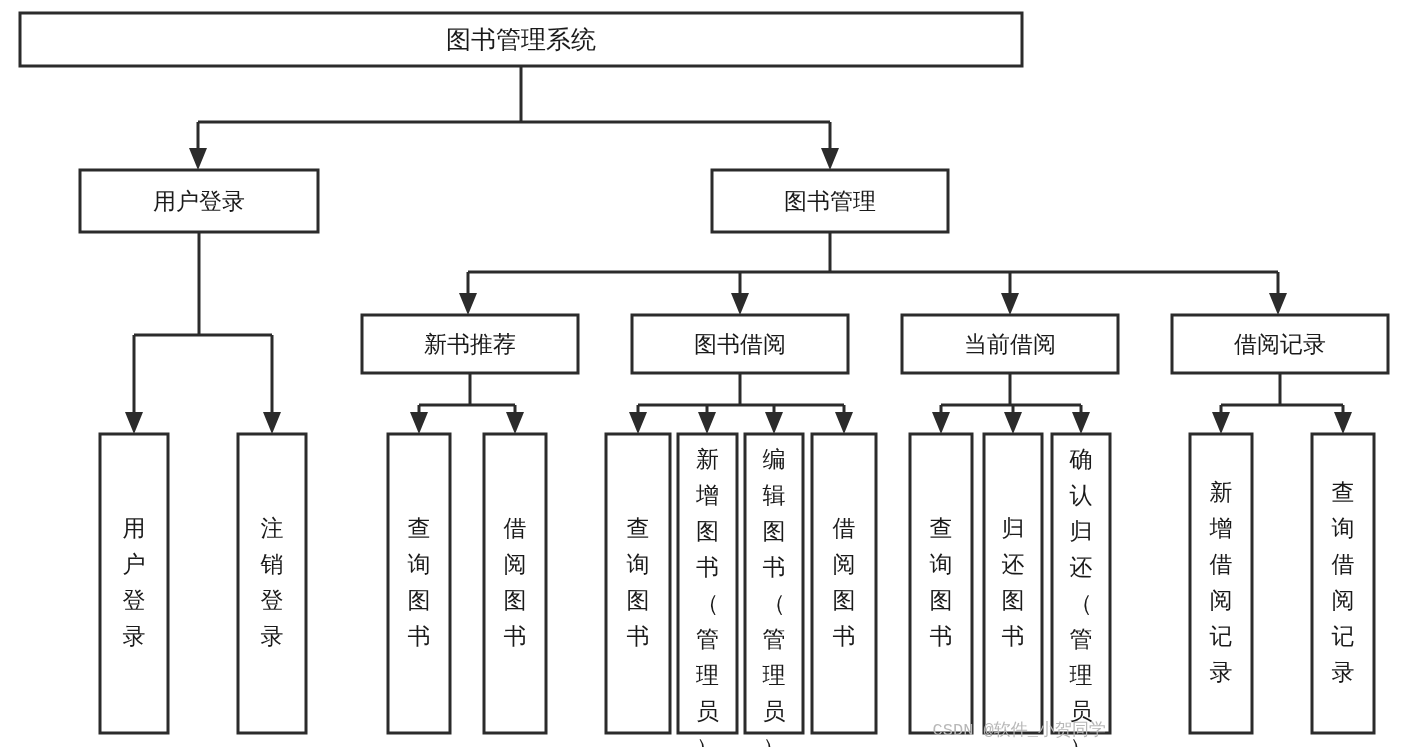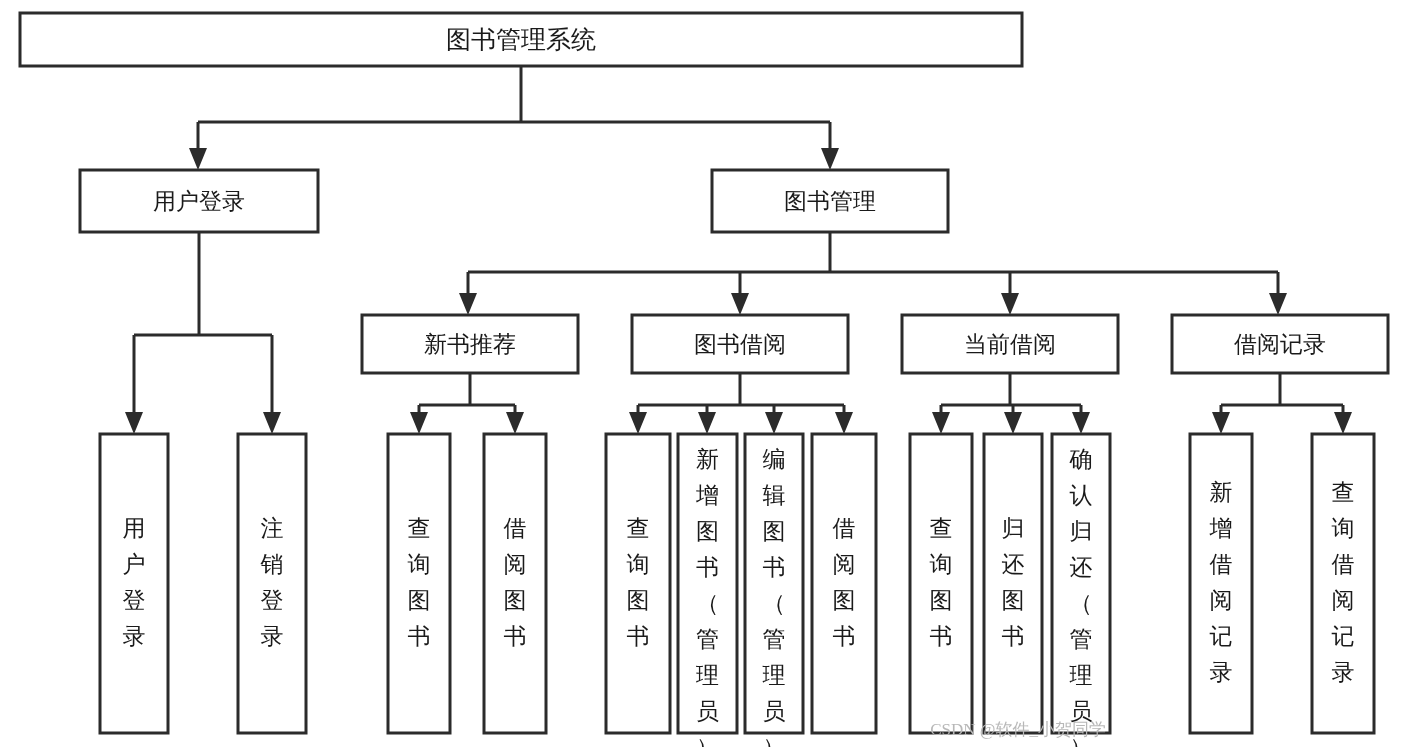--- a/index.html
+++ b/index.html
@@ -58,21 +58,21 @@
     font-size: 23px;
     text-anchor: middle;
     letter-spacing: 0px;
   }
   .watermark {
     position: absolute;
     right: 12px;
     bottom: 6px;
     color: #b8b8b8;
     font-size: 17px;
-    font-family: Liberation Serif, serif;
+    font-family: Liberation Mono, monospace;
     white-space: nowrap;
     user-select: none;
   }
 </style>
 </head>
 <body>
 
 <div id="diagram-root">
   <svg class="diagram-canvas" viewBox="0 0 1405 747">
     <g id="connector-layer">

